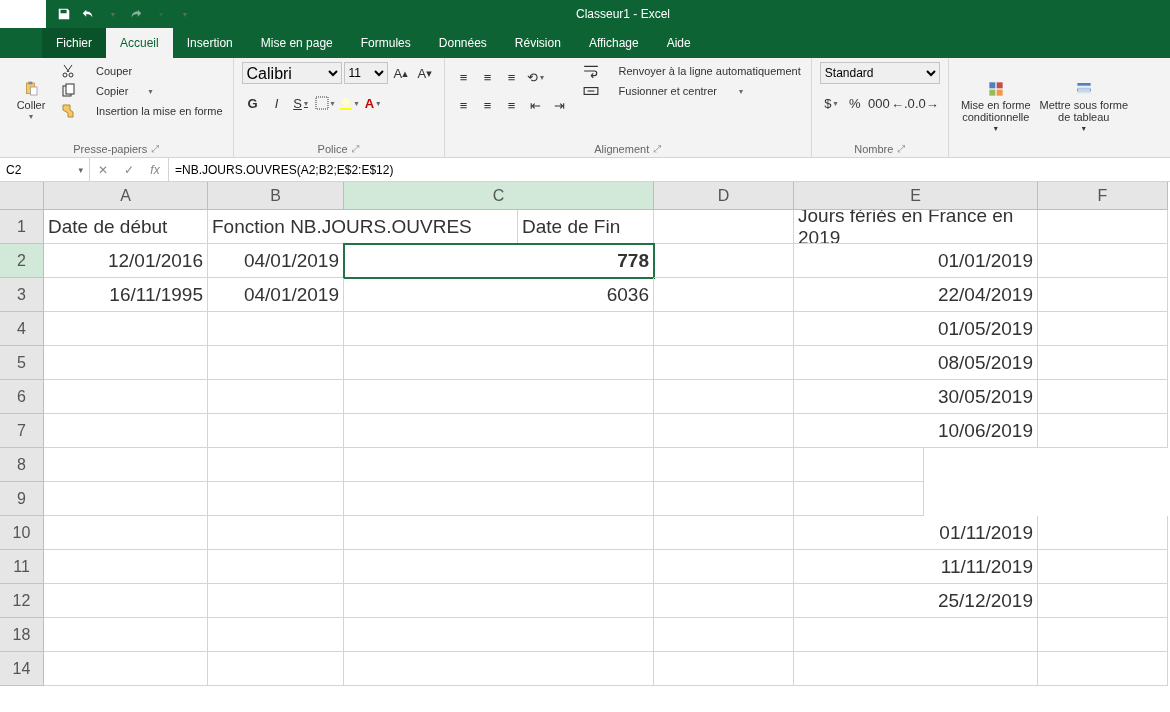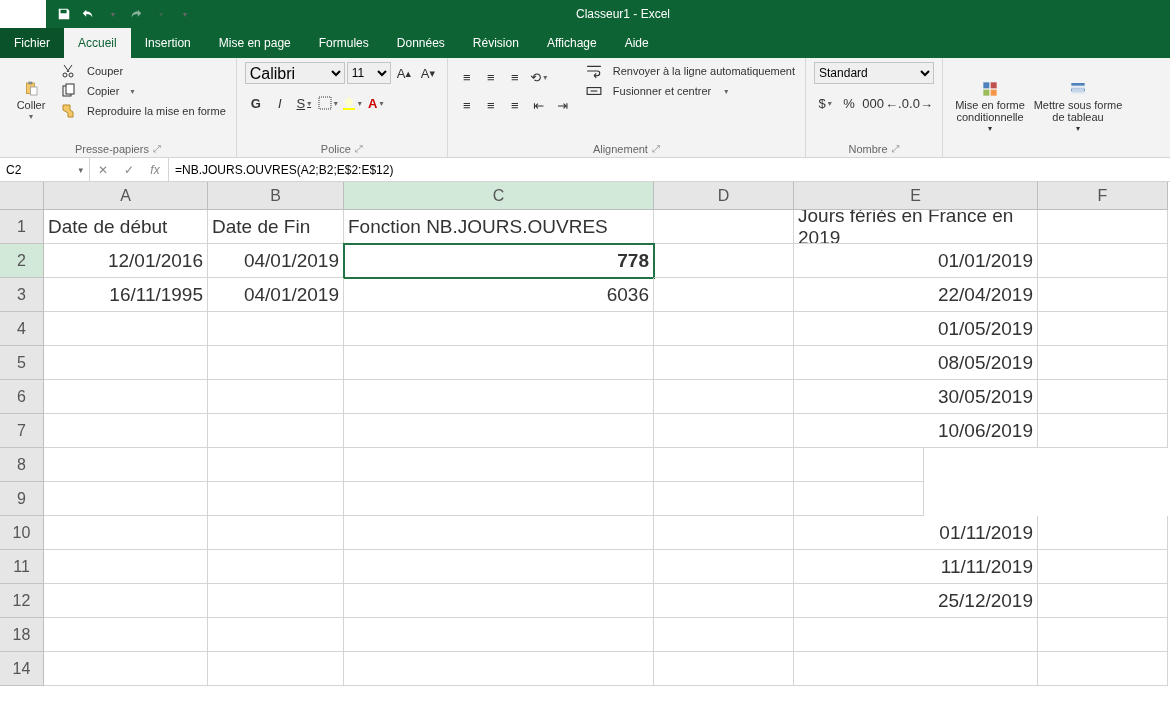--- a/index.html
+++ b/index.html
@@ -6,35 +6,35 @@
 body { background:#fff; width:1170px; height:712px; overflow:hidden; font-size:12px; color:#333; }
 
 
 .titlebar { background:#0e6334; height:28px; display:flex; align-items:center; color:#fff;margin-left:46px; }
 .qa { display:flex; gap:0; padding-left:6px; }
 .qa-btn { width:24px; height:24px; display:flex; align-items:center; justify-content:center; cursor:pointer; }
 .qa-btn svg { width:14px; height:14px; fill:#fff; }
 .title-center { flex:1; text-align:center; font-size:12px; }
 
 
-.tabs { background:#0e6334; height:30px; display:flex; align-items:stretch; color:#fff; font-size:12px; }
+.tabs { background:#0e6334; height:30px; display:flex; align-items:stretch; color:#fff; font-size:12px;padding-left:42px; }
 .tab { padding:0 14px; display:flex; align-items:center; cursor:pointer; }
 .tab.active { background:#f3f3f3; color:#0e6334; }
 .tab.file { background:#0a5229; }
 .tell-me { display:flex; align-items:center; gap:6px; padding:0 12px; color:#e8f3ec; }
 
 
 .ribbon { background:#f3f3f3; border-bottom:1px solid #d4d4d4; height:100px; display:flex; }
 .group { border-right:1px solid #d8d8d8; padding:4px 8px 2px; display:flex; flex-direction:column; }
 .group-body { flex:1; display:flex; gap:4px; }
 .group-label { text-align:center; font-size:11px; color:#666; padding:2px 0 0; display:flex; justify-content:center; gap:4px; }
 .dl { font-size:10px; color:#888; cursor:pointer; }
 .big-btn { display:flex; flex-direction:column; align-items:center; justify-content:center; width:46px; cursor:pointer; gap:2px; font-size:11px; text-align:center; line-height:1.1; }
 .stack { display:flex; flex-direction:column; gap:2px; }
-.mini { display:flex; align-items:center; gap:11px; font-size:11px; cursor:pointer; padding:1px 2px; white-space:nowrap; }
+.mini { display:flex; align-items:center; gap:20px; font-size:11px; cursor:pointer; padding:1px 2px; white-space:nowrap; }
 .mini svg, .big-btn svg { width:16px; height:16px; }
 select.font { font-size:16px; width:100px; height:22px; border:1px solid #c4c4c4; }
 select.size { font-size:12px; width:44px; height:22px; border:1px solid #c4c4c4; }
 .btnrow { display:flex; gap:2px; margin-top:4px; }
 .sq { width:22px; height:22px; display:flex; align-items:center; justify-content:center; cursor:pointer; border:1px solid transparent; font-size:13px; }
 .caret::after { content:"▾"; font-size:8px; margin-left:2px; color:#666; }
 
 
 .formula-bar { height:24px; border-bottom:1px solid #d4d4d4; display:flex; align-items:center; background:#fff; }
 .name-box { width:90px; height:100%; border-right:1px solid #d4d4d4; padding:0 6px; font-size:12px; display:flex; align-items:center; }
@@ -117,21 +117,21 @@
               <rect x="3" y="3" width="8" height="10" fill="none" stroke="#333"></rect>
               <rect x="6" y="1" width="8" height="10" fill="#fff" stroke="#333"></rect>
             </svg>
             <span>Copier</span>
             <span style="font-size:8px;color:#666">▾</span>
           </div>
         <div class="mini">
             <svg viewBox="0 0 16 16">
               <path d="M3 2h7v5l3 2v5H8v-4L3 7z" fill="#f4c869" stroke="#b58a2a"></path>
             </svg>
-            <span>Reproduire la mise en forme</span>
+            <span>Insertion la mise en forme</span>
           </div>
       </div>
     </div>
     <div class="group-label">
         <span>Presse-papiers</span>
         <span class="dl">⤢</span>
       </div>
   </div>
 
   <div class="group">
@@ -288,22 +288,22 @@
       <div class="rh" style="height: 34px;">9</div>
       <div class="rh" style="height: 34px;">10</div>
       <div class="rh" style="height: 34px;">11</div>
       <div class="rh" style="height: 34px;">12</div>
       <div class="rh" style="height: 34px;">18</div>
       <div class="rh" style="height: 34px;">14</div>
     </div>
   <div class="cells" id="cells">
       <div class="row">
         <div class="cell left" style="width: 164px; height: 34px;">Date de début</div>
+        <div class="cell left" style="width: 310px; height: 34px;">Fonction NB.JOURS.OUVRES</div>
         <div class="cell left" style="width: 136px; height: 34px;">Date de Fin</div>
-        <div class="cell left" style="width: 310px; height: 34px;">Fonction NB.JOURS.OUVRES</div>
         <div class="cell left" style="width: 140px; height: 34px;"></div>
         <div class="cell left" style="width: 244px; height: 34px;">Jours fériés en France en 2019</div>
         <div class="cell left" style="width: 130px; height: 34px;"></div>
       </div>
       <div class="row">
         <div class="cell right" style="width: 164px; height: 34px;">12/01/2016</div>
         <div class="cell right" style="width: 136px; height: 34px;">04/01/2019</div>
         <div class="cell right selected" style="width: 310px; height: 34px; font-weight: bold;">778</div>
         <div class="cell left" style="width: 140px; height: 34px;"></div>
         <div class="cell right" style="width: 244px; height: 34px;">01/01/2019</div>

